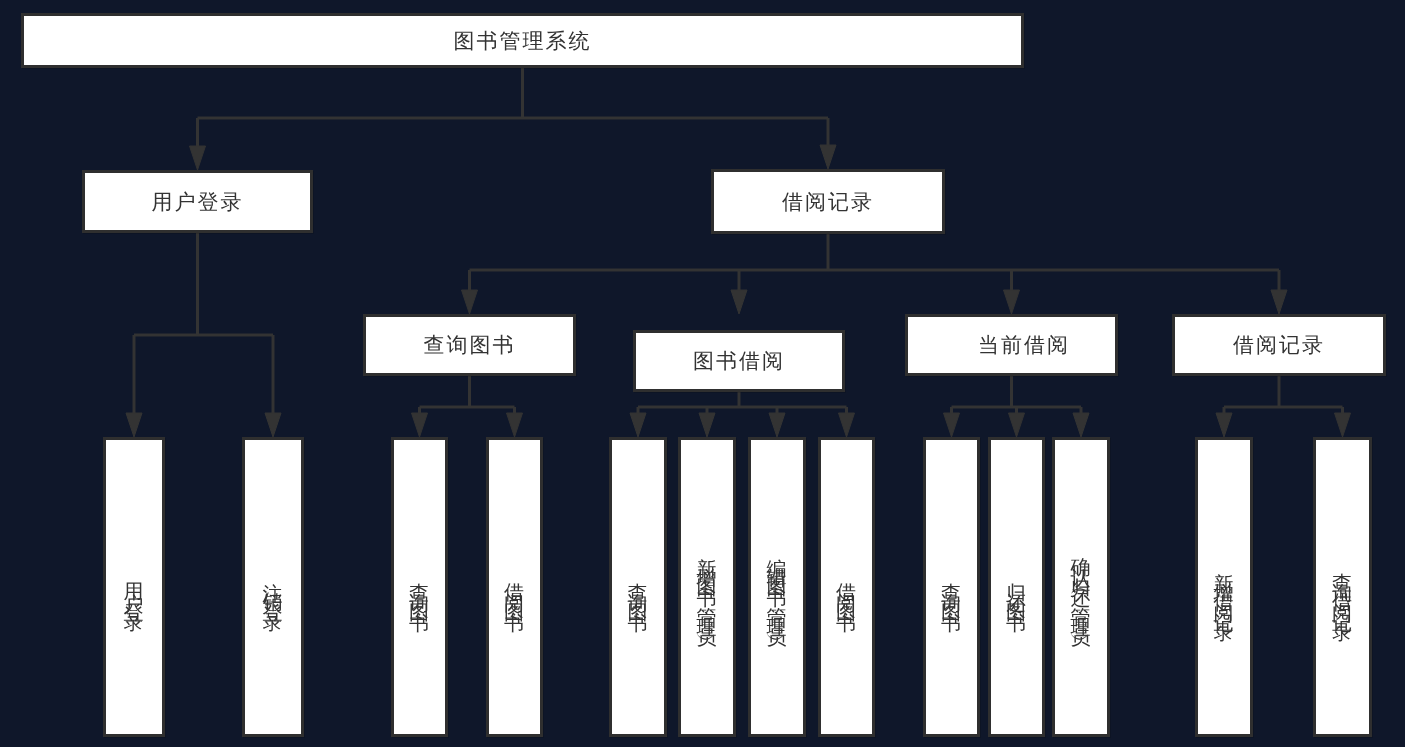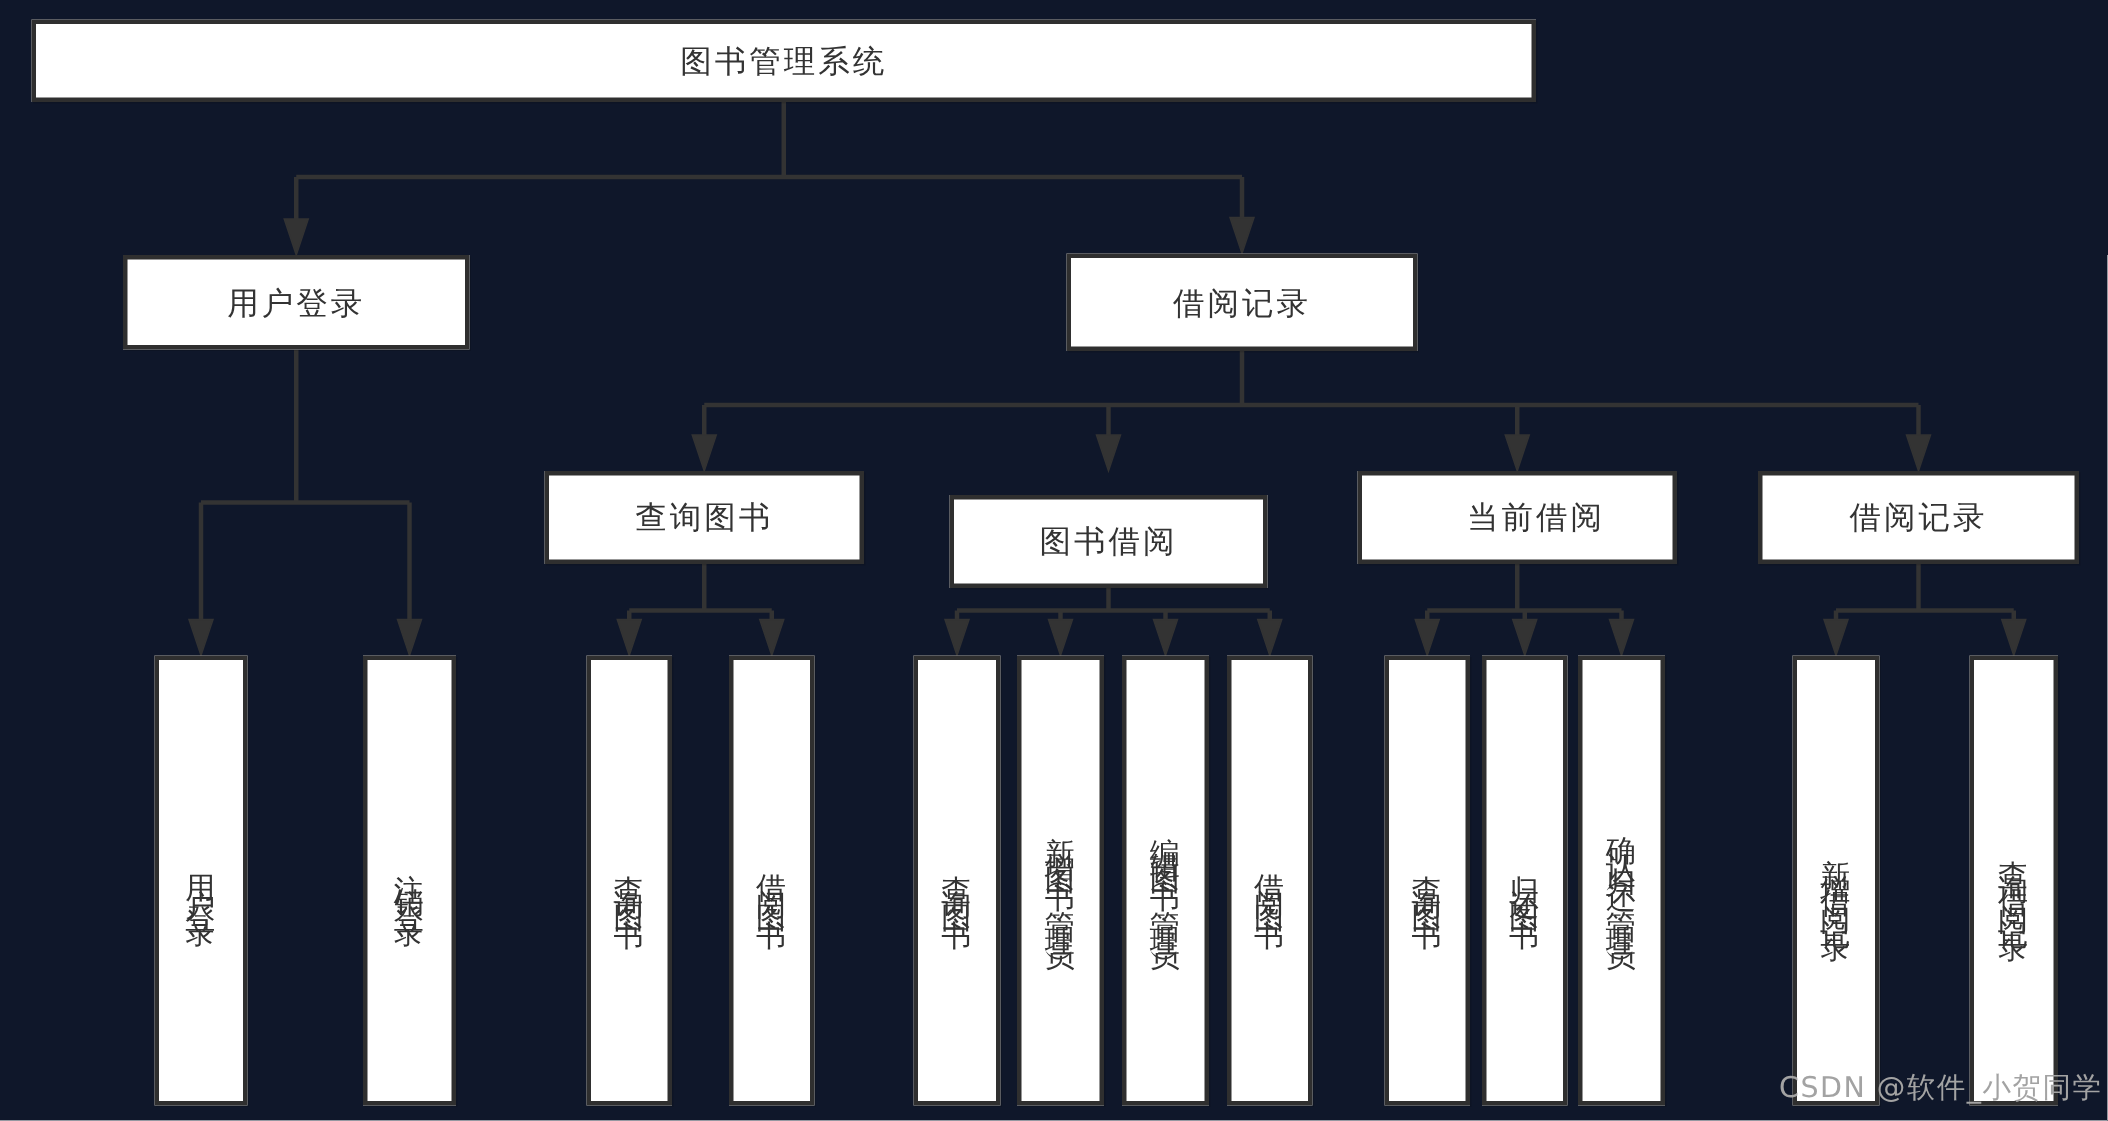--- a/index.html
+++ b/index.html
@@ -139,15 +139,14 @@
     <span>确认归还（管理员）</span>
   </div>
 
   <div class="node vnode" style="left:1195px; top:437px; width:58px; height:300px;">
     <span>新增借阅记录</span>
   </div>
   <div class="node vnode" style="left:1313px; top:437px; width:59px; height:300px;">
     <span>查询借阅记录</span>
   </div>
 
-  <div class="watermark">CSDN @软件_小贺同学</div>
 
 </div>
 
 </body></html>

